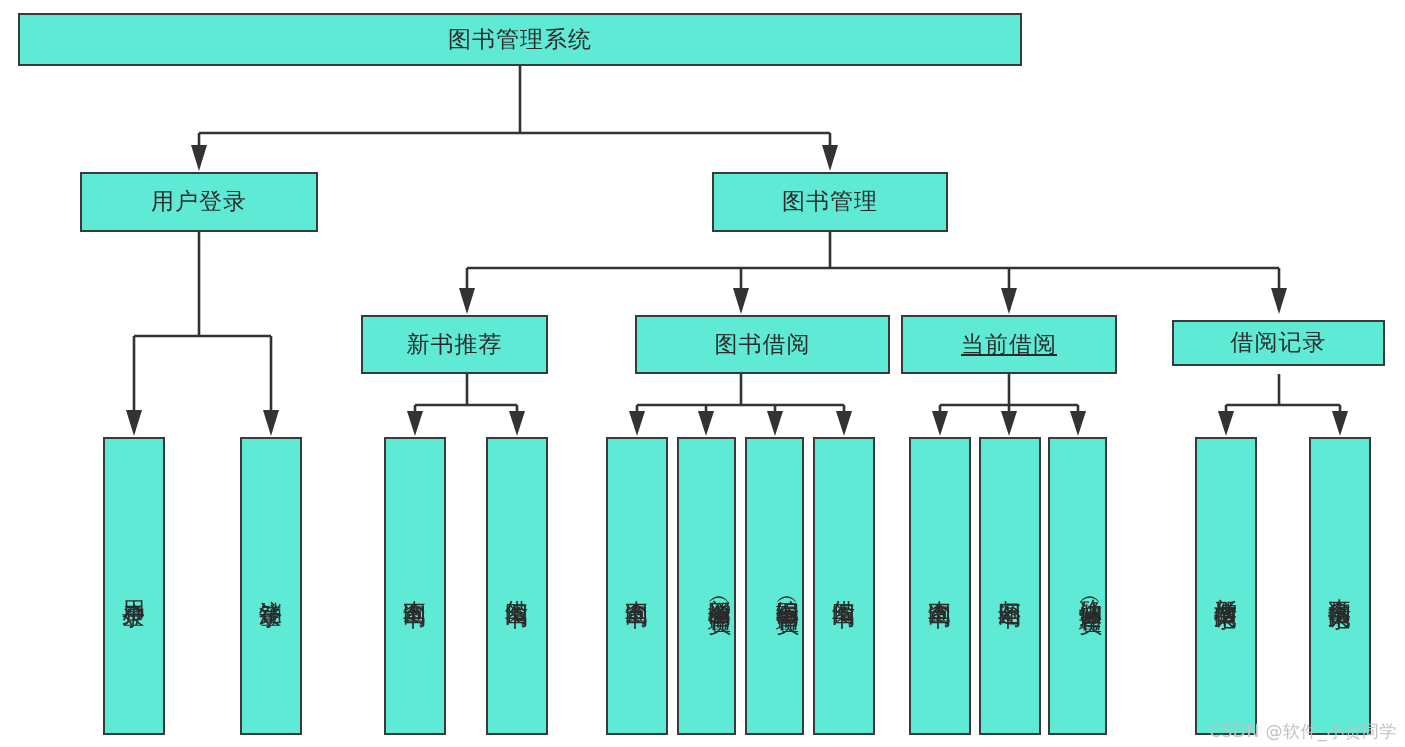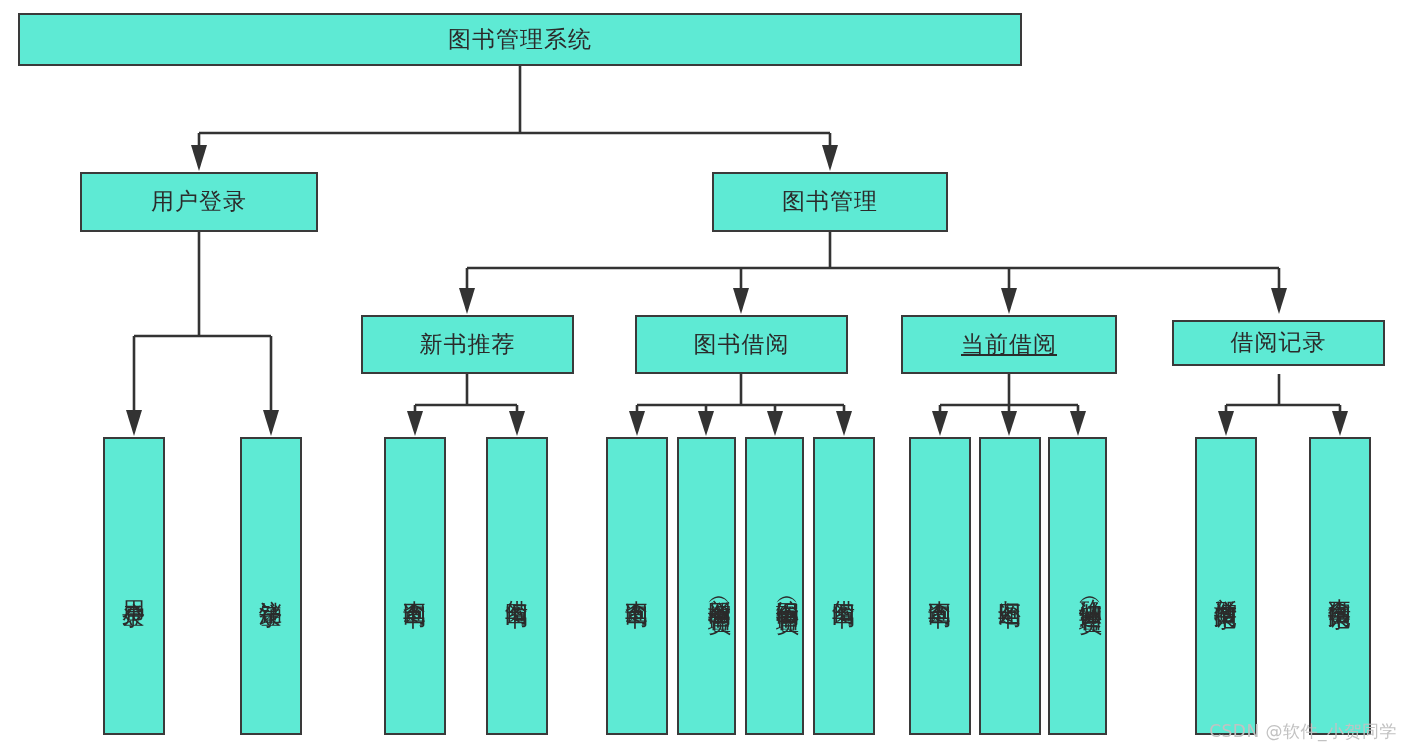--- a/index.html
+++ b/index.html
@@ -98,22 +98,22 @@
     <path class="lk" d="M1340,405 L1340,413"></path>
     <polygon class="ar" points="1218,411 1234,411 1226,436"></polygon>
     <polygon class="ar" points="1332,411 1348,411 1340,436"></polygon>
   </svg>
 
   <div class="node horiz" style="left:18px;top:13px;width:1004px;height:53px;">图书管理系统</div>
 
   <div class="node horiz" style="left:80px;top:172px;width:238px;height:60px;">用户登录</div>
   <div class="node horiz" style="left:712px;top:172px;width:236px;height:60px;">图书管理</div>
 
-  <div class="node horiz" style="left:361px;top:315px;width:213px;height:59px;">新书推荐</div>
-  <div class="node horiz" style="left:635px;top:315px;width:213px;height:59px;text-align:center;">图书借阅</div>
+  <div class="node horiz" style="left:361px;top:315px;width:187px;height:59px;">新书推荐</div>
+  <div class="node horiz" style="left:635px;top:315px;width:255px;height:59px;text-align:center;">图书借阅</div>
   <div class="node horiz" style="left:901px;top:315px;width:216px;height:59px;text-decoration:underline;">当前借阅</div>
   <div class="node horiz" style="left:1172px;top:320px;width:213px;height:46px;">借阅记录</div>
 
   <div class="node vert tall" style="left:103px;top:437px;width:62px;height:298px;">用户登录</div>
   <div class="node vert tall" style="left:240px;top:437px;width:62px;height:298px;">注销登录</div>
 
   <div class="node vert tall" style="left:384px;top:437px;width:62px;height:298px;">查询图书</div>
   <div class="node vert tall" style="left:486px;top:437px;width:62px;height:298px;">借阅图书</div>
 
   <div class="node vert tall" style="left:606px;top:437px;width:62px;height:298px;">查询图书</div>

